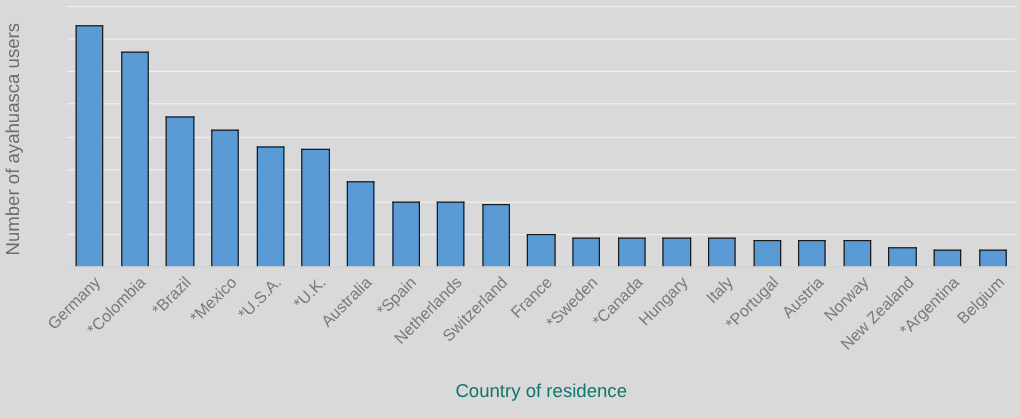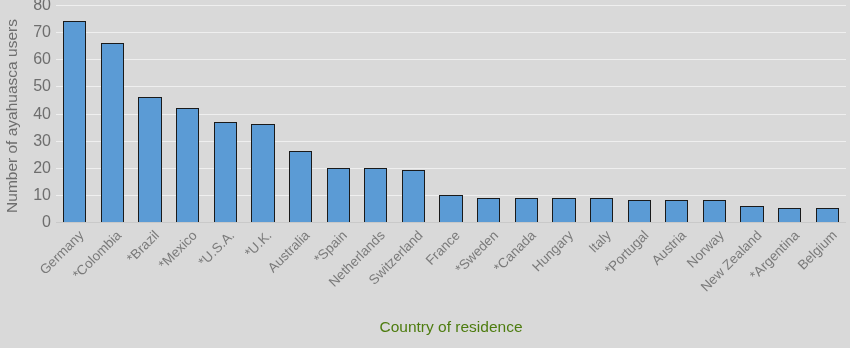--- a/index.html
+++ b/index.html
@@ -133,43 +133,32 @@
   }
 
   
   #x-axis-title {
     position: absolute;
     left: 56px;
     top: 318px;
     width: 790px;
     text-align: center;
     font-size: 15.5px;
-    color: #4d7c0f;
+    color: #0f766e;
   }
 </style>
 </head>
 <body>
 
 <div id="chart-root">
 
   <div id="y-axis-title">
     <span>Number of ayahuasca users</span>
   </div>
 
-  <div id="y-tick-labels">
-      <div class="ytick" style="top: 5px;">80</div>
-      <div class="ytick" style="top: 32.125px;">70</div>
-      <div class="ytick" style="top: 59.25px;">60</div>
-      <div class="ytick" style="top: 86.375px;">50</div>
-      <div class="ytick" style="top: 113.5px;">40</div>
-      <div class="ytick" style="top: 140.625px;">30</div>
-      <div class="ytick" style="top: 167.75px;">20</div>
-      <div class="ytick" style="top: 194.875px;">10</div>
-      <div class="ytick" style="top: 222px;">0</div>
-    </div>
 
   <div id="plot-area">
     <div id="gridlines-layer">
         <div class="gridline" style="top: 0px;"></div>
         <div class="gridline" style="top: 27.125px;"></div>
         <div class="gridline" style="top: 54.25px;"></div>
         <div class="gridline" style="top: 81.375px;"></div>
         <div class="gridline" style="top: 108.5px;"></div>
         <div class="gridline" style="top: 135.625px;"></div>
         <div class="gridline" style="top: 162.75px;"></div>

